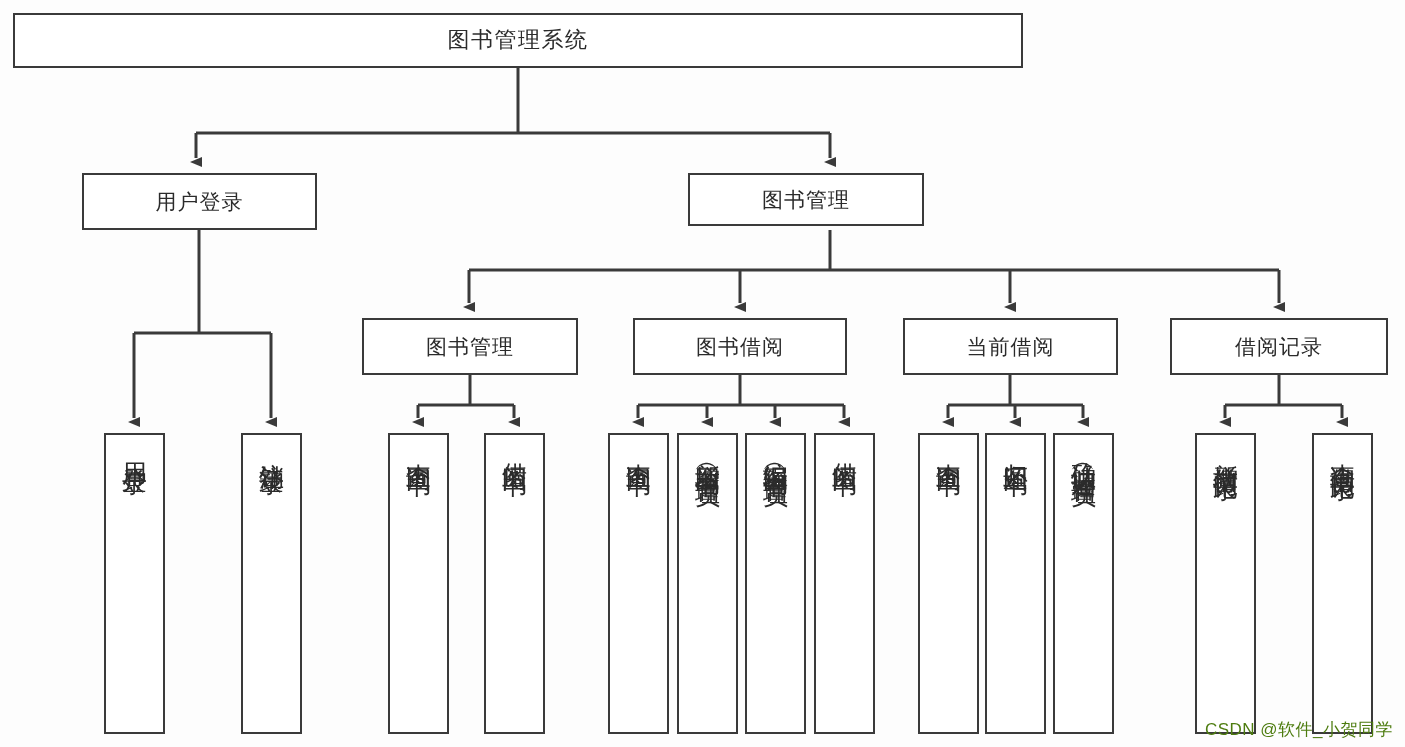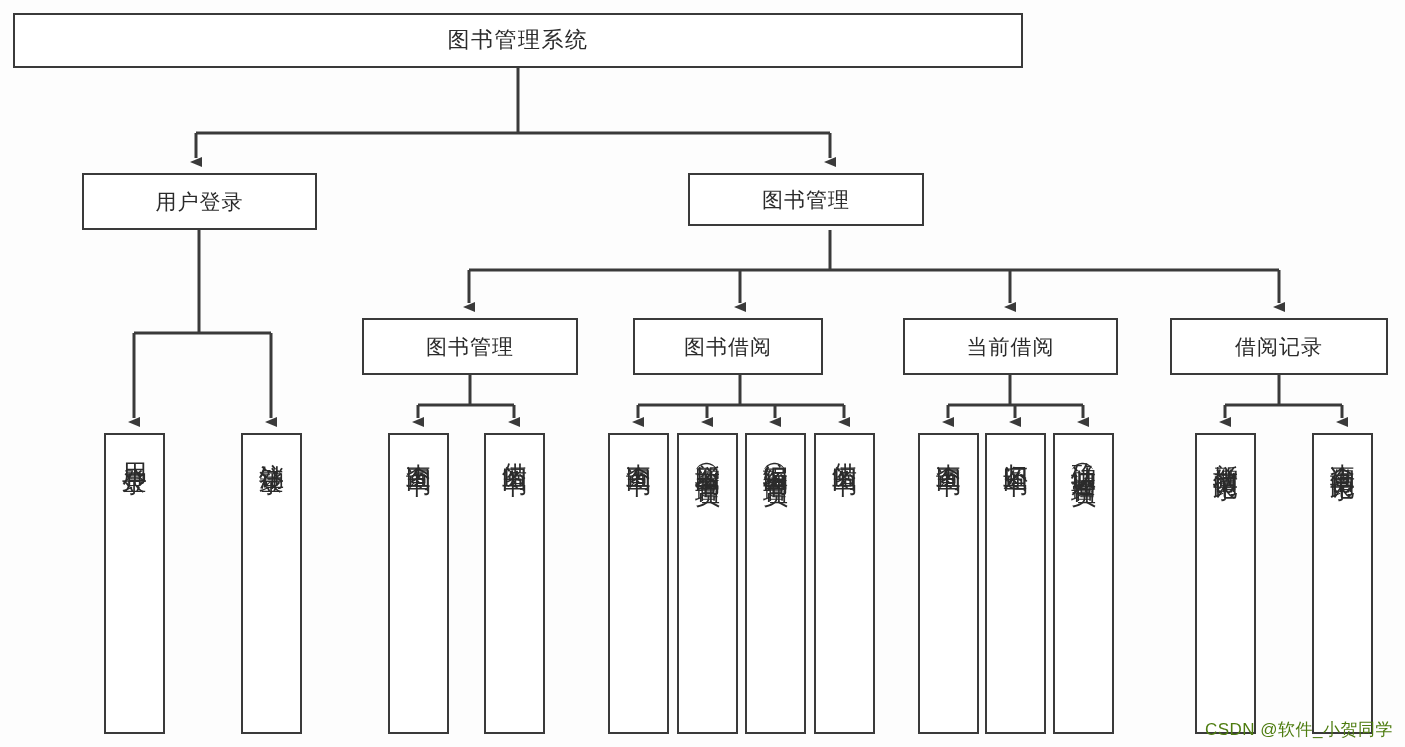--- a/index.html
+++ b/index.html
@@ -135,21 +135,21 @@
   <div class="node h" style="left:82px; top:173px; width:235px; height:57px;">
     <span class="label">用户登录</span>
   </div>
   <div class="node h" style="left:688px; top:173px; width:236px; height:53px;">
     <span class="label">图书管理</span>
   </div>
 
   <div class="node h" style="left:362px; top:318px; width:216px; height:57px;">
     <span class="label">图书管理</span>
   </div>
-  <div class="node h" style="left:633px; top:318px; width:190px; height:57px;">
+  <div class="node h" style="left:633px; top:318px; width:214px; height:57px;">
     <span class="label">图书借阅</span>
   </div>
   <div class="node h" style="left:903px; top:318px; width:215px; height:57px;">
     <span class="label">当前借阅</span>
   </div>
   <div class="node h" style="left:1170px; top:318px; width:218px; height:57px;">
     <span class="label">借阅记录</span>
   </div>
 
   <div class="node v" style="left:104px; top:433px; width:61px; height:301px;">

